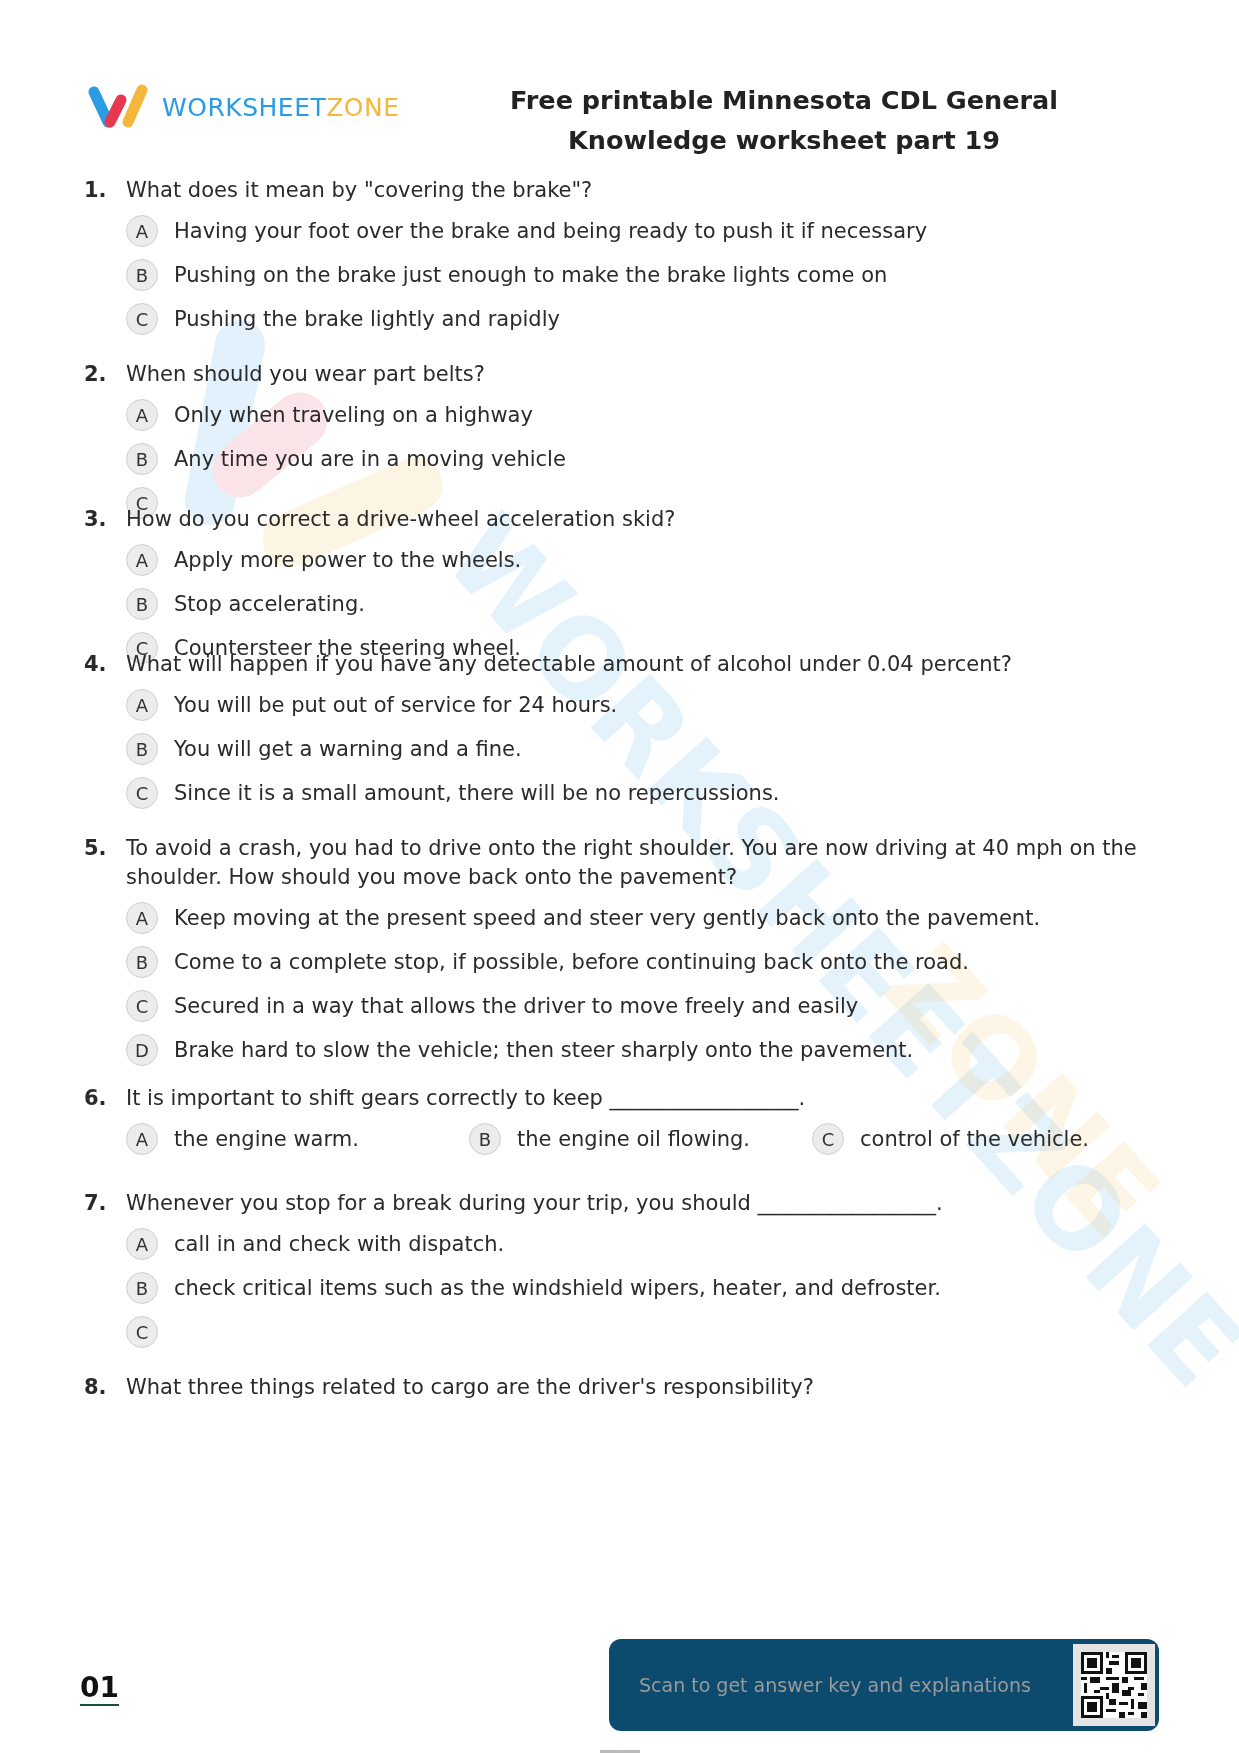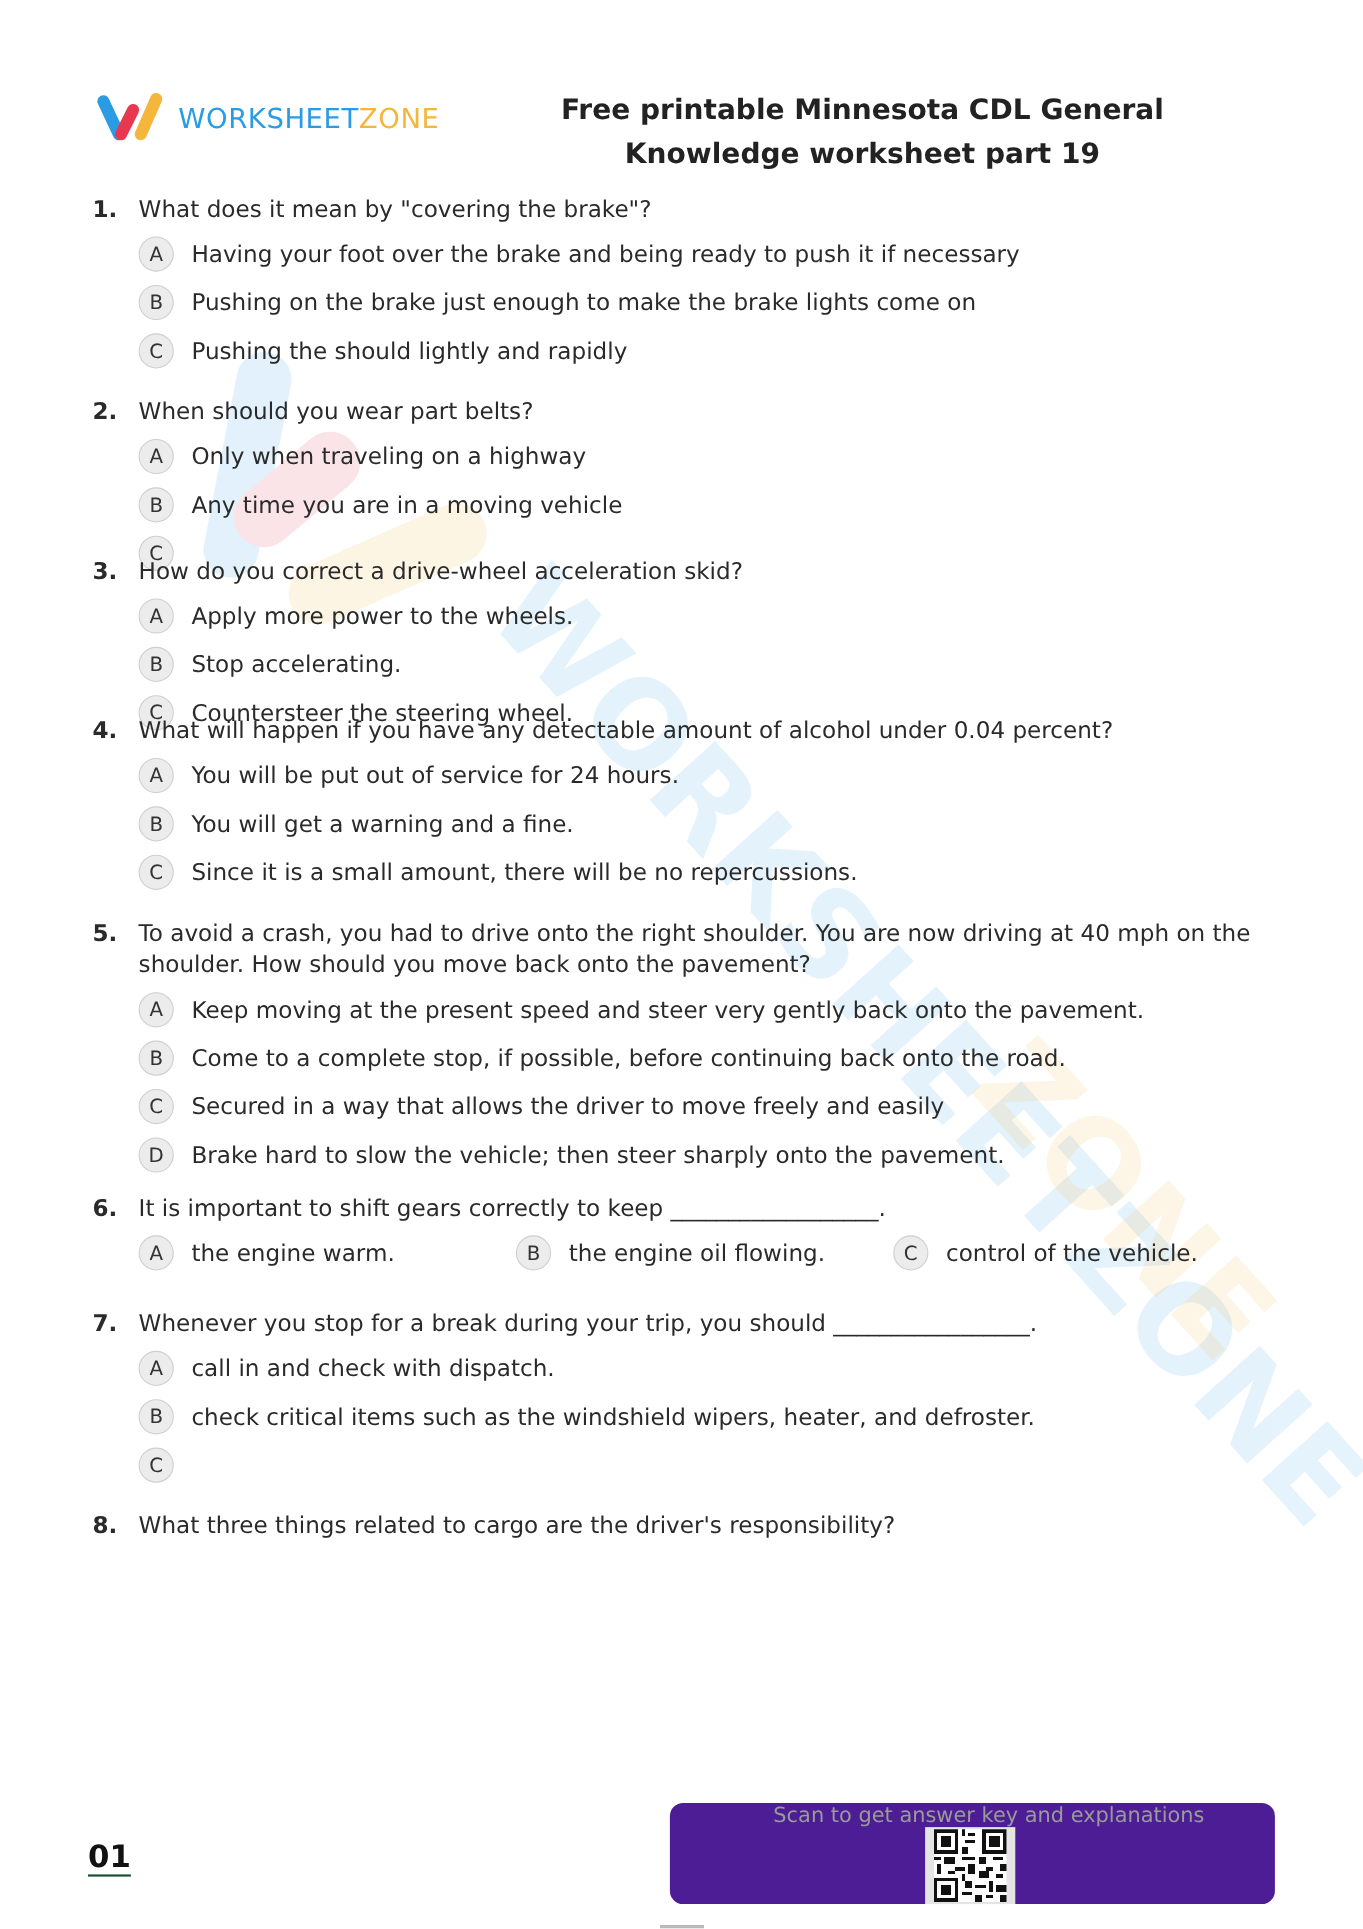--- a/index.html
+++ b/index.html
@@ -25,21 +25,21 @@
     .q-text { flex: 1; }
     .opts { margin-left: 42px; display: flex; flex-wrap: wrap; }
     .opt { display: flex; align-items: center; height: 44px; font-size: 21px; color: #2a2a2a; }
     .opt .circle { width: 32px; height: 32px; border-radius: 50%; background: #ececec; border: 1px solid #cfcfcf; display: flex; align-items: center; justify-content: center; font-size: 18px; color: #333; margin-right: 16px; flex: none; }
     .opts.col1 .opt { width: 100%; }
     .opts.col2 .opt { width: 563px; }
     .opts.col3 .opt { width: 343px; }
 
     
     .page-num { position: absolute; left: 80px; top: 1672px; font-size: 28px; font-weight: bold; color: #111; border-bottom: 2px solid #14532d; line-height: 32px; }
-    .scan-box { position: absolute; left: 609px; top: 1639px; width: 550px; height: 92px; background: #4c1d95; border-radius: 12px; display: flex; align-items: center; flex-direction: column; }
+    .scan-box { position: absolute; left: 609px; top: 1639px; width: 550px; height: 92px; background: #0c4a6e; border-radius: 12px; display: flex; align-items: center; }
     .scan-text { margin-left: 30px; font-size: 19px; color: #9a9a9a; flex: 1; }
     .qr { width: 82px; height: 82px; background: #e4e4e4; margin-right: 4px; display: flex; align-items: center; justify-content: center; }
     .bottom-line { position: absolute; left: 600px; top: 1750px; width: 40px; height: 3px; background: #bbb; }
   </style>
 </head>
 <body>
 
 <svg class="watermark" viewBox="0 0 1239 1754">
   <g opacity="0.13">
     <line x1="240" y1="345" x2="210" y2="500" stroke="#2b9be3" stroke-width="50" stroke-linecap="round"></line>
@@ -74,21 +74,21 @@
         <div class="opt">
           <span class="circle">A</span>
           <span>Having your foot over the brake and being ready to push it if necessary</span>
         </div>
         <div class="opt">
           <span class="circle">B</span>
           <span>Pushing on the brake just enough to make the brake lights come on</span>
         </div>
         <div class="opt">
           <span class="circle">C</span>
-          <span>Pushing the should lightly and rapidly</span>
+          <span>Pushing the brake lightly and rapidly</span>
         </div>
       </div>
     </div>
     <div class="q" style="top: 360px;">
       <div class="q-head">
         <span class="q-num">2.</span>
         <span class="q-text">When should you wear part belts?</span>
       </div>
       <div class="opts col2" style="margin-top: 4px;">
         <div class="opt">

